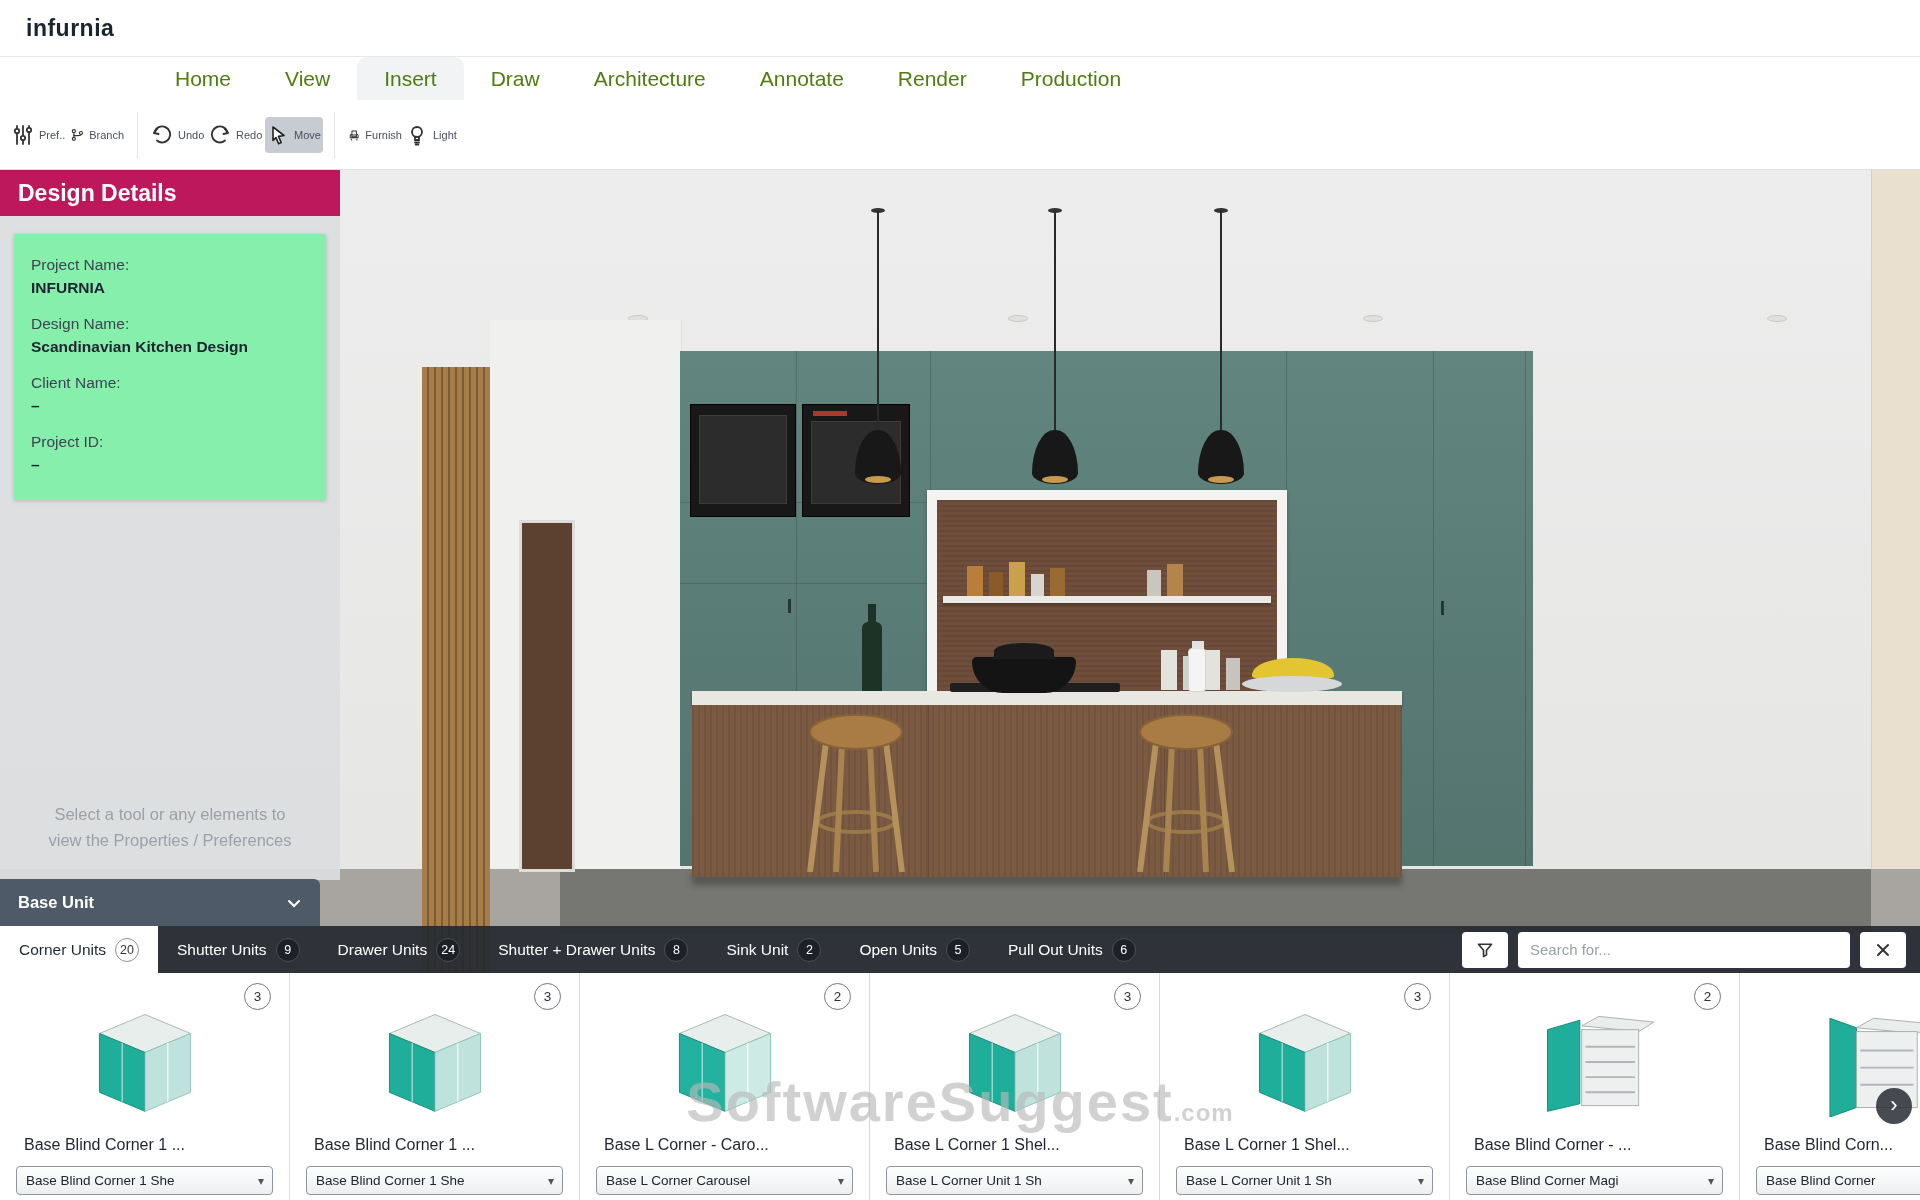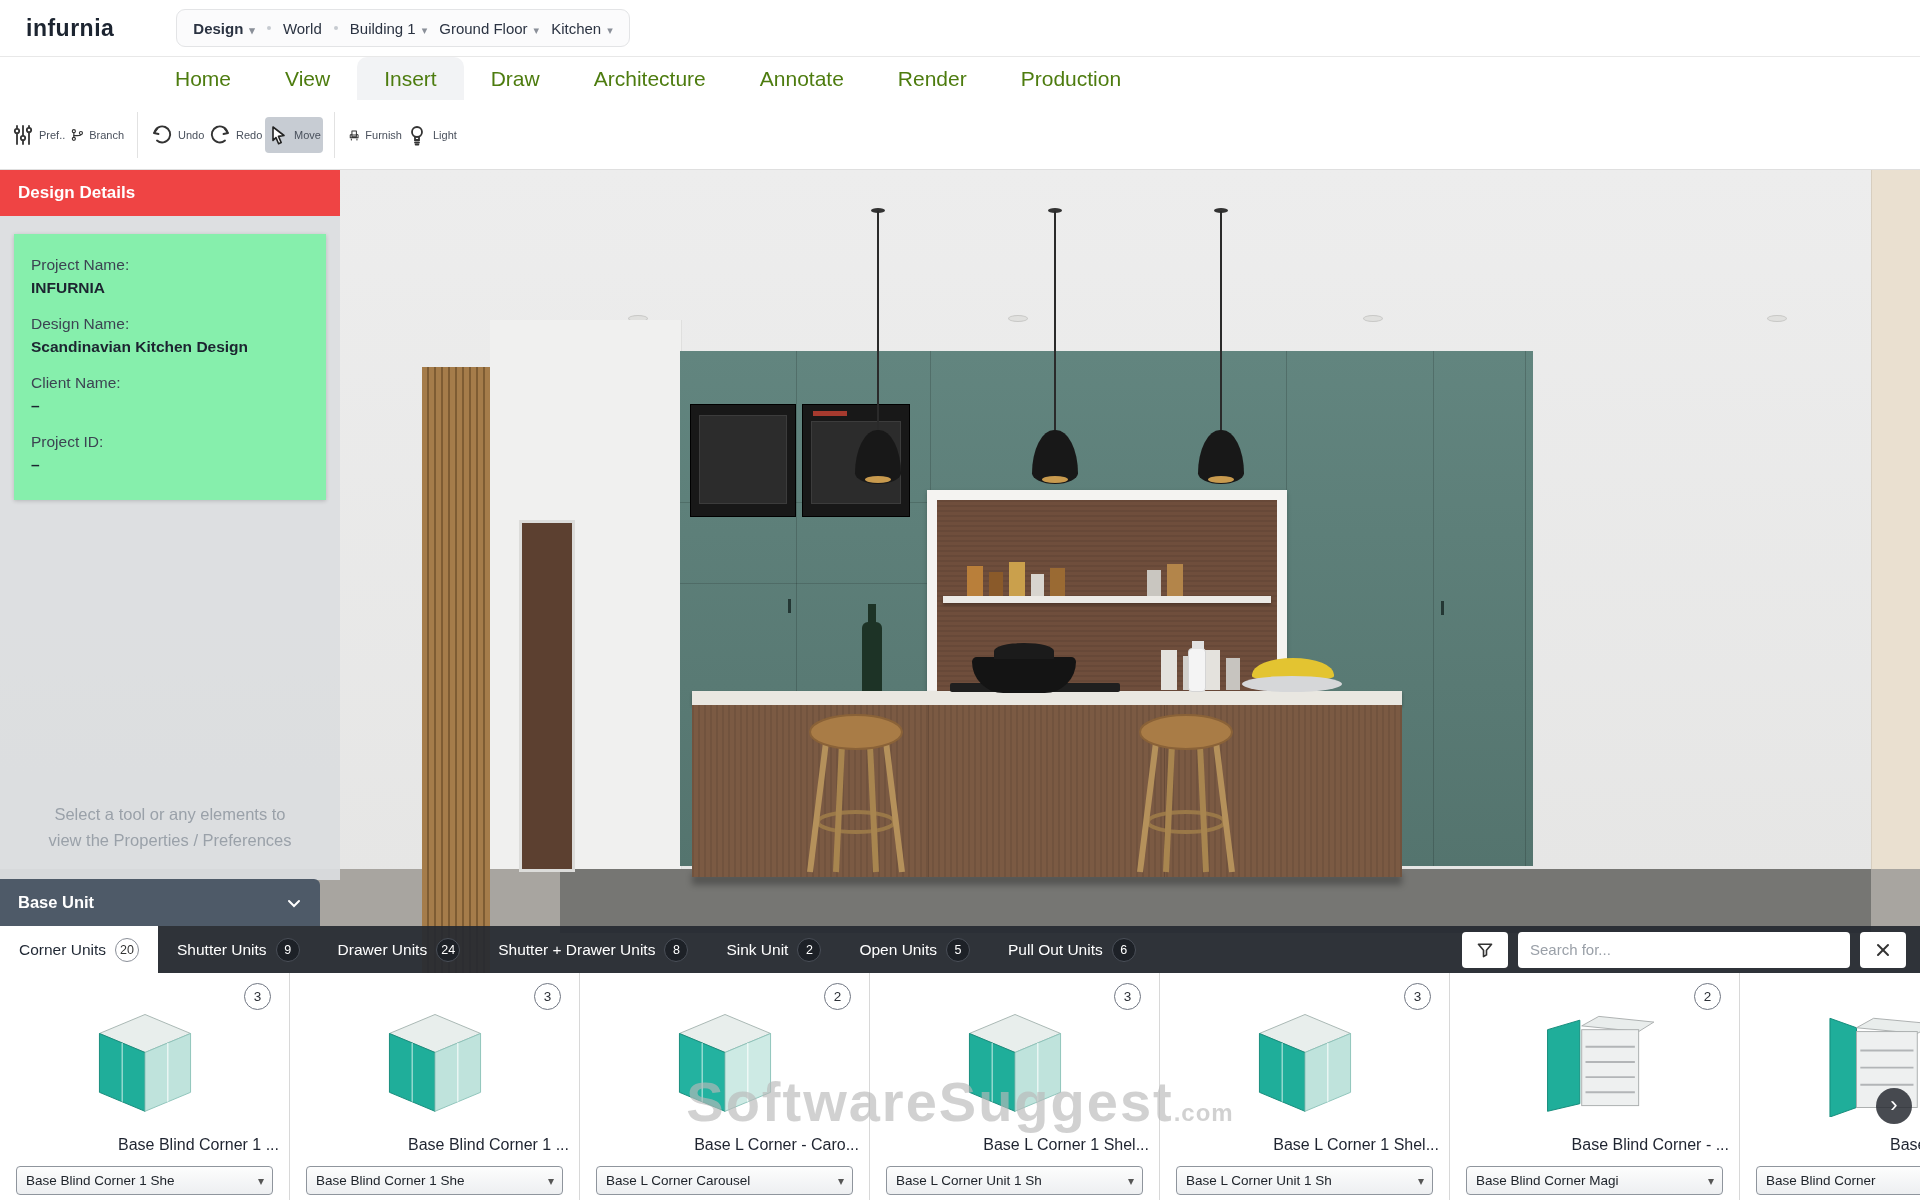--- a/index.html
+++ b/index.html
@@ -86,21 +86,21 @@
   .pendant .cap { left:16px; top:0; width:14px; height:5px; border-radius:50%; background:#333; }
   .pendant .cord { left:22px; top:3px; width:2px; height:222px; background:#2a2a2a; }
   .pendant .shade { left:0; top:222px; width:46px; height:54px; background:#181818;
     border-radius:48% 48% 50% 50%/80% 80% 20% 20%; }
   .pendant .glow { left:10px; top:268px; width:26px; height:7px; border-radius:50%; background:#c89a4e; }
   .stool { width:112px; height:170px; }
 
   
   .details-panel { position:absolute; left:0; top:170px; width:340px; height:710px;
     background:rgba(219,221,223,.92); z-index:5; }
-  .dd-header { height:46px; background:#ef4444; color:#fff; font-size:17px; font-weight:bold;
+  .dd-header { height:46px; background:#be185d; color:#fff; font-size:23px; font-weight:bold;
     display:flex; align-items:center; padding-left:18px; }
   .dd-card { margin:18px 14px; background:#86efac; box-shadow:0 1px 4px rgba(0,0,0,.18); padding:22px 17px; }
   .dd-field { margin-bottom:18px; }
   .dd-field:last-child { margin-bottom:4px; }
   .dd-label { font-size:15.5px; color:#3c4452; }
   .dd-value { font-size:15.5px; font-weight:bold; color:#1c2430; margin-top:5px; }
   .dd-hint { position:absolute; left:0; right:0; top:632px; text-align:center; color:#9aa1a9;
     font-size:16.5px; line-height:1.55; padding:0 48px; }
 
   
@@ -125,49 +125,40 @@
     font-size:15px; color:#333; font-family:"Liberation Sans",sans-serif; background:transparent; }
   .search-box input::placeholder { color:#9aa0a8; }
 
   
   .cards { position:absolute; left:0; top:973px; width:1920px; height:227px; background:#fff;
     display:flex; z-index:6; }
   .card { flex:0 0 290px; width:290px; border-right:1px solid #d8d8d8; position:relative; }
   .card-badge { position:absolute; top:10px; right:18px; width:27px; height:27px; border-radius:50%;
     border:1.5px solid #707682; color:#2b2f36; font-size:13.5px; display:flex; align-items:center; justify-content:center; }
   .card-fig { position:absolute; left:0; right:0; top:32px; height:112px; display:flex; justify-content:center; }
-  .card-name { position:absolute; left:10px; right:10px; top:163px; text-align:right; font-size:16px;
+  .card-name { position:absolute; left:24px; right:10px; top:163px; text-align:left; font-size:16px;
     color:#1f2430; white-space:nowrap; overflow:hidden; }
   .card-select { position:absolute; left:16px; right:16px; top:193px; height:29px; border:1px solid #8f959d;
     border-radius:4px; background:linear-gradient(#fdfdfd,#edeff1); display:flex; align-items:center;
     padding:0 24px 0 9px; font-size:13.5px; color:#20252c; cursor:pointer; white-space:nowrap; overflow:hidden; }
   .card-select::after { content:"▾"; position:absolute; right:8px; color:#555; font-size:12px; }
   .watermark { position:absolute; left:0; right:0; top:96px; text-align:center; z-index:3; pointer-events:none;
     color:rgba(185,185,185,.65); font-weight:bold; font-size:56px; letter-spacing:2px; }
   .watermark .suffix { font-size:24px; letter-spacing:1px; }
   .next-arrow { position:absolute; right:8px; top:115px; width:36px; height:36px; border-radius:50%;
     background:rgba(40,44,50,.85); color:#fff; font-size:22px; display:flex; align-items:center;
     justify-content:center; cursor:pointer; z-index:4; padding-bottom:3px; }
 </style>
 </head>
 <body>
 
 <div class="screen">
 
   <header class="topbar">
     <div class="logo">infurnia</div>
-    <div class="breadcrumb">
-      <span class="bc-item bc-bold caret">Design</span>
-      <span class="bc-dot"></span>
-      <span class="bc-item">World</span>
-      <span class="bc-dot"></span>
-      <span class="bc-item caret">Building 1</span>
-      <span class="bc-item caret">Ground Floor</span>
-      <span class="bc-item caret">Kitchen</span>
-    </div>
   </header>
 
   <nav class="menubar">
     <span class="menu-tab">Home</span>
     <span class="menu-tab">View</span>
     <span class="menu-tab active">Insert</span>
     <span class="menu-tab">Draw</span>
     <span class="menu-tab">Architecture</span>
     <span class="menu-tab">Annotate</span>
     <span class="menu-tab">Render</span>

